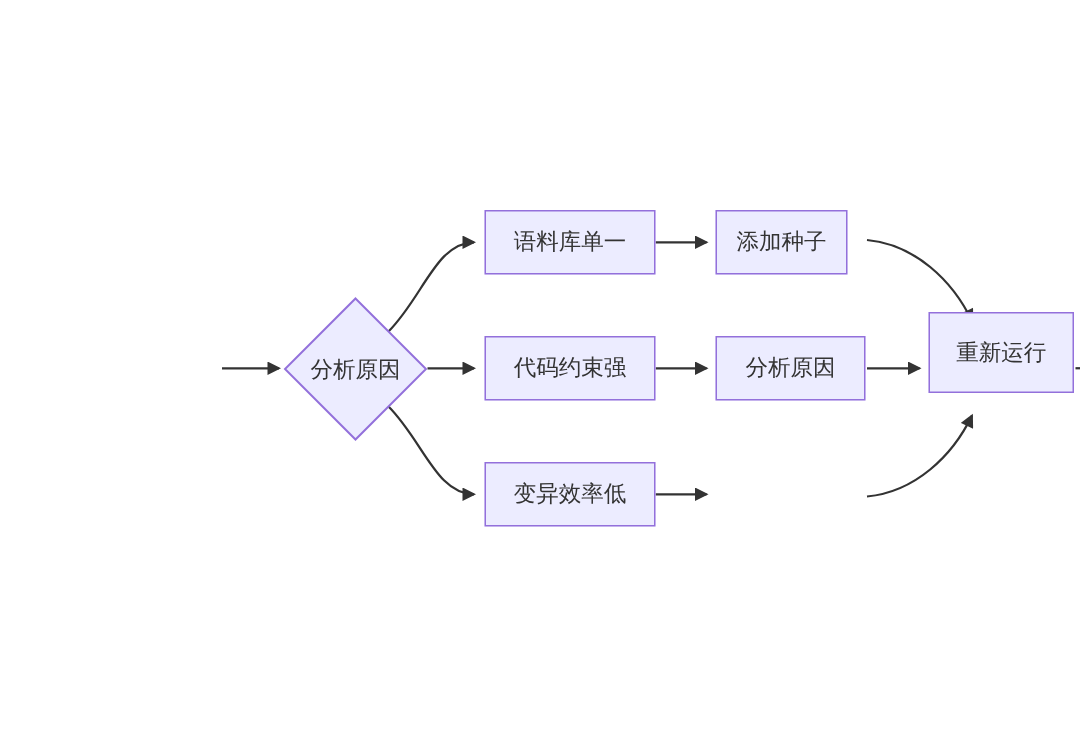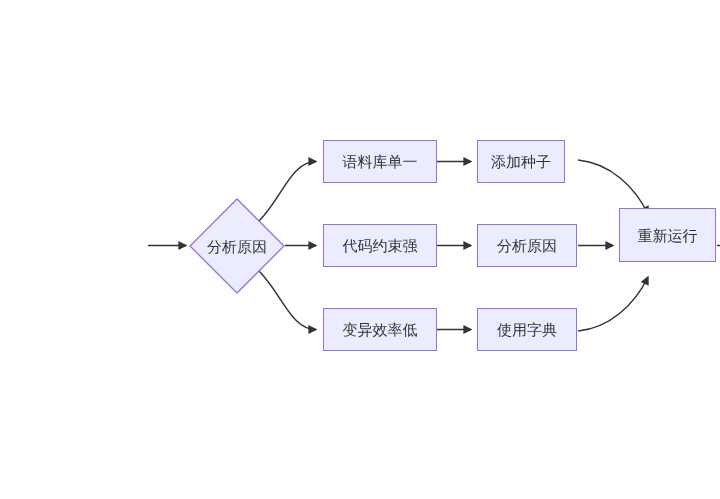--- a/index.html
+++ b/index.html
@@ -98,21 +98,18 @@
   <div class="node n-cause2">
     <span>代码约束强</span>
   </div>
 
   <div class="node n-fix1">
     <span>添加种子</span>
   </div>
   <div class="node n-fix2">
     <span>分析原因</span>
   </div>
-  <div class="node n-fix3">
-    <span>使用字典</span>
-  </div>
 
   <div class="node n-end">
     <span>重新运行</span>
   </div>
 
 </div>
 
 </body></html>

